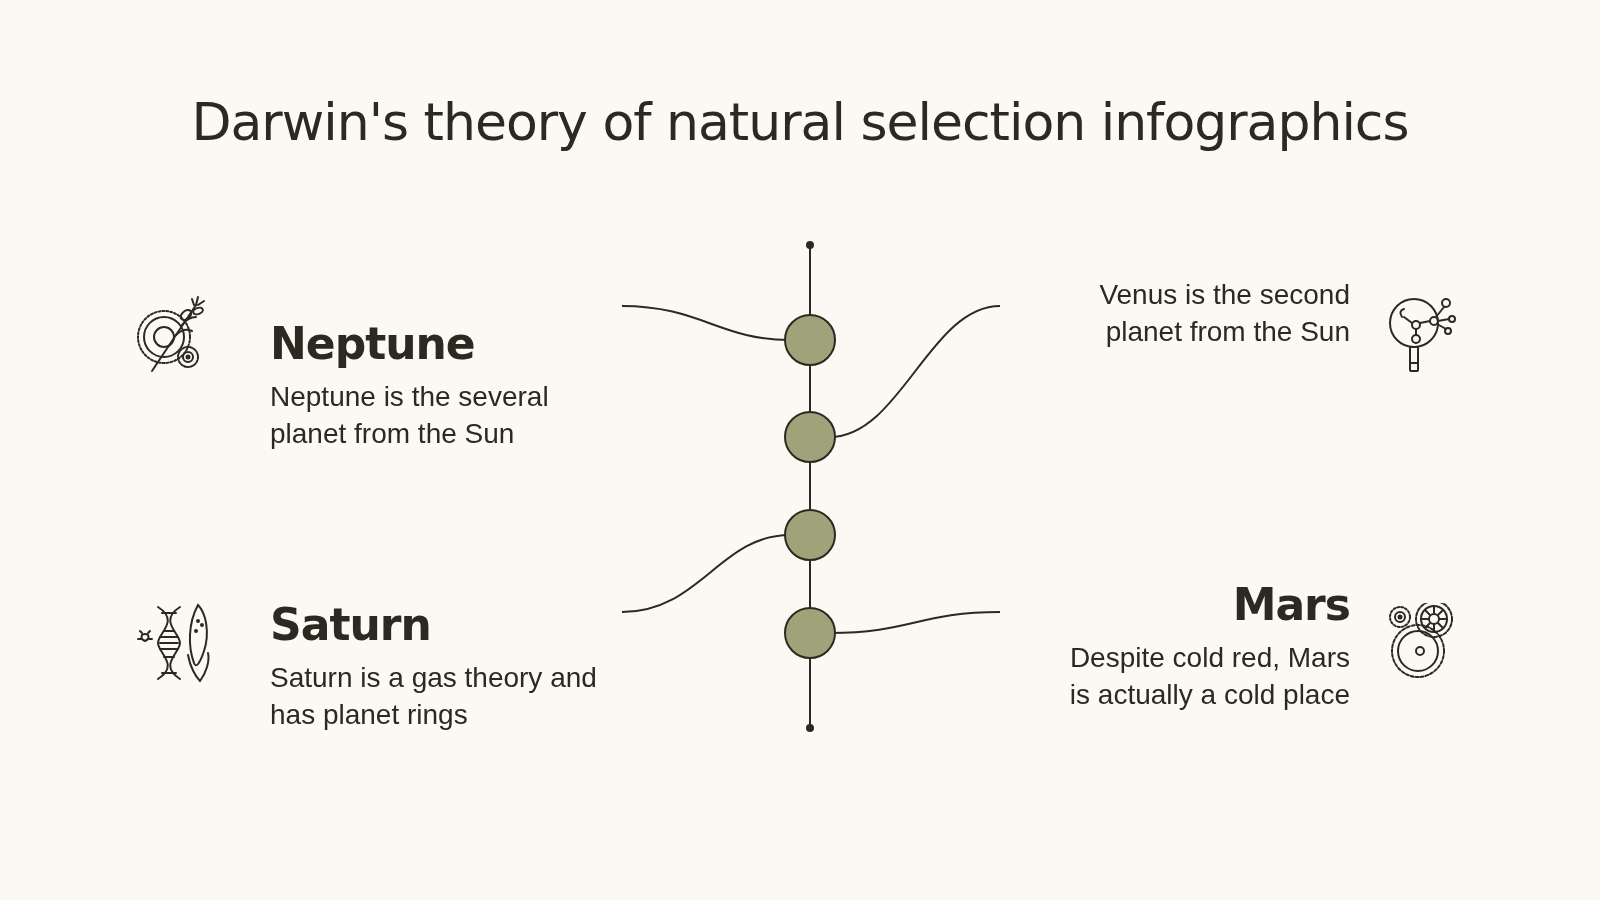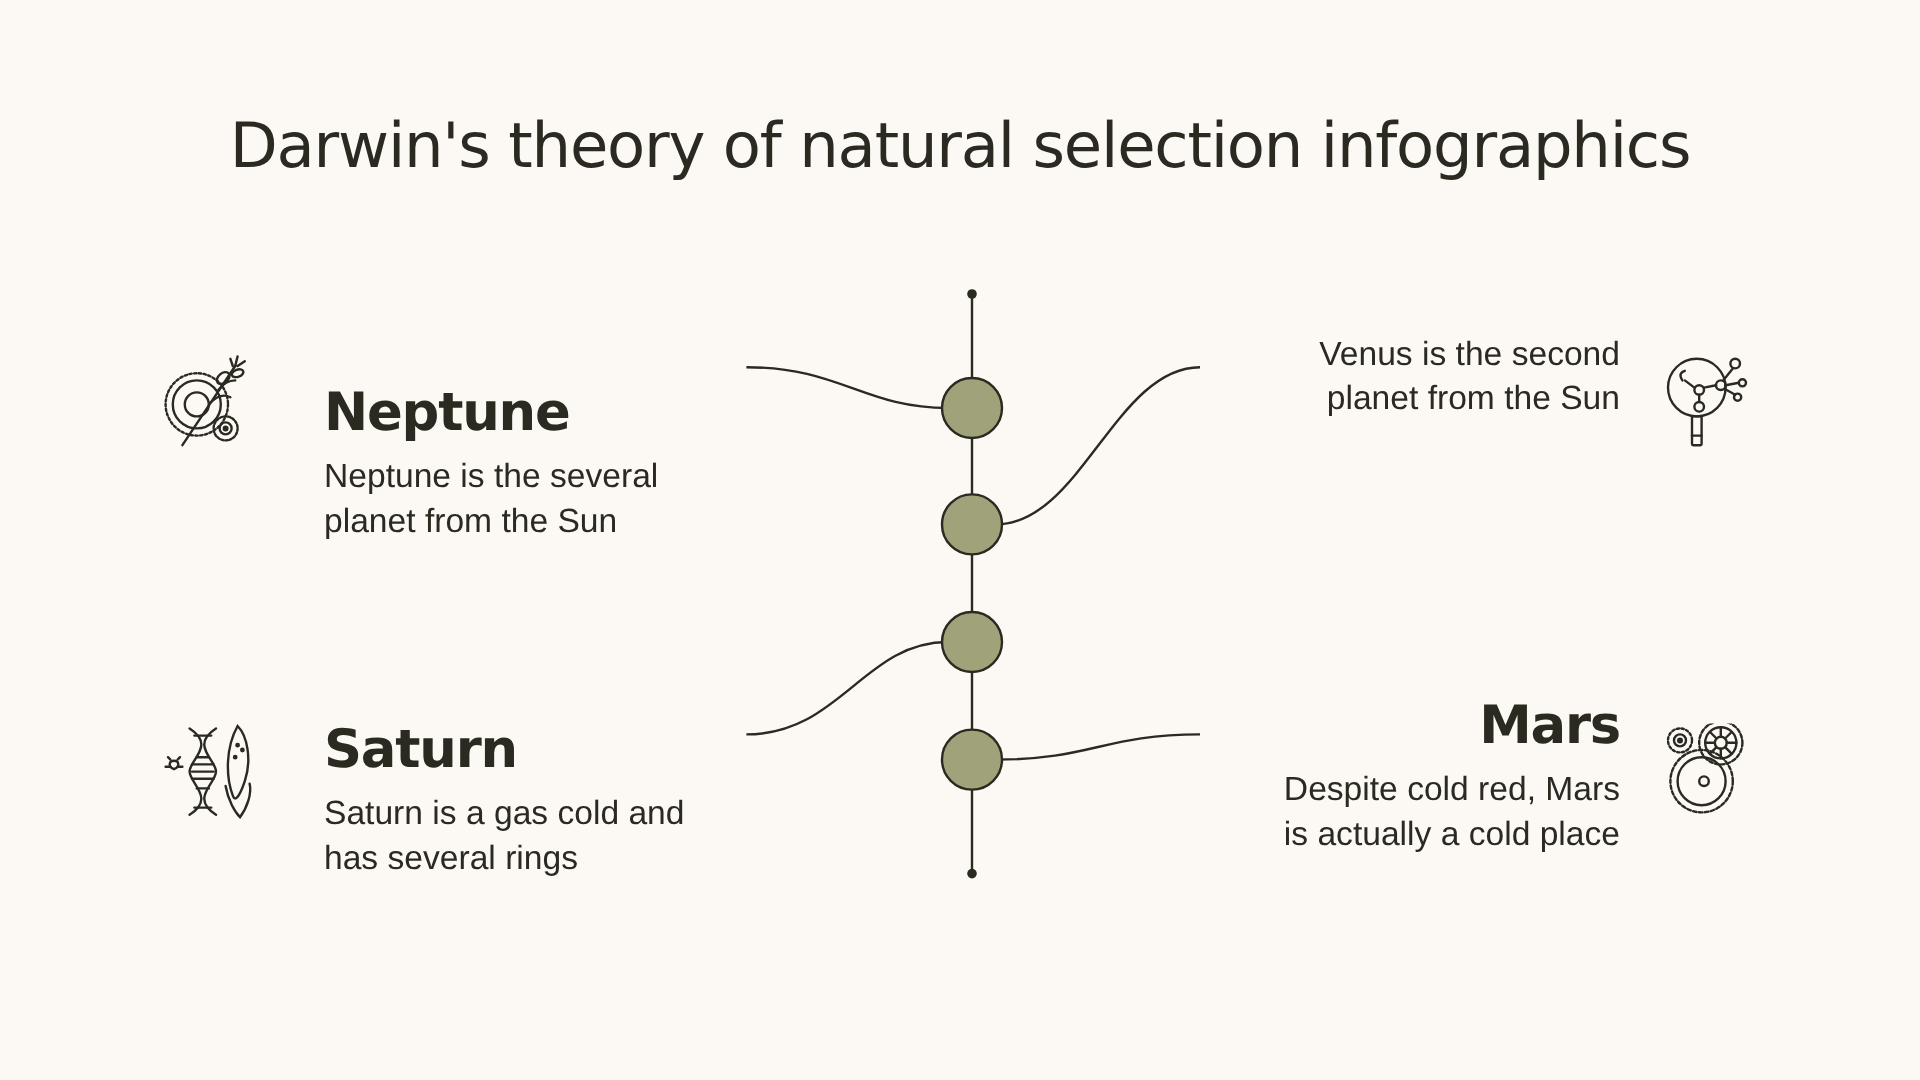--- a/index.html
+++ b/index.html
@@ -72,22 +72,22 @@
 <div class="block right" style="top:276px;">
   <p>
     <span>Venus is the second</span><br>
     <span>planet from the Sun</span>
   </p>
 </div>
 
 <div class="block left" style="top:581px;margin-top:20px;">
   <h2>Saturn</h2>
   <p>
-    <span>Saturn is a gas cold and</span><br>
-    <span>has several rings</span>
+    <span>Saturn is a gas theory and</span><br>
+    <span>has planet rings</span>
   </p>
 </div>
 
 <div class="block right" style="top:581px;text-align:right;">
   <h2>Mars</h2>
   <p>
     <span>Despite cold red, Mars</span><br>
     <span>is actually a cold place</span>
   </p>
 </div>

